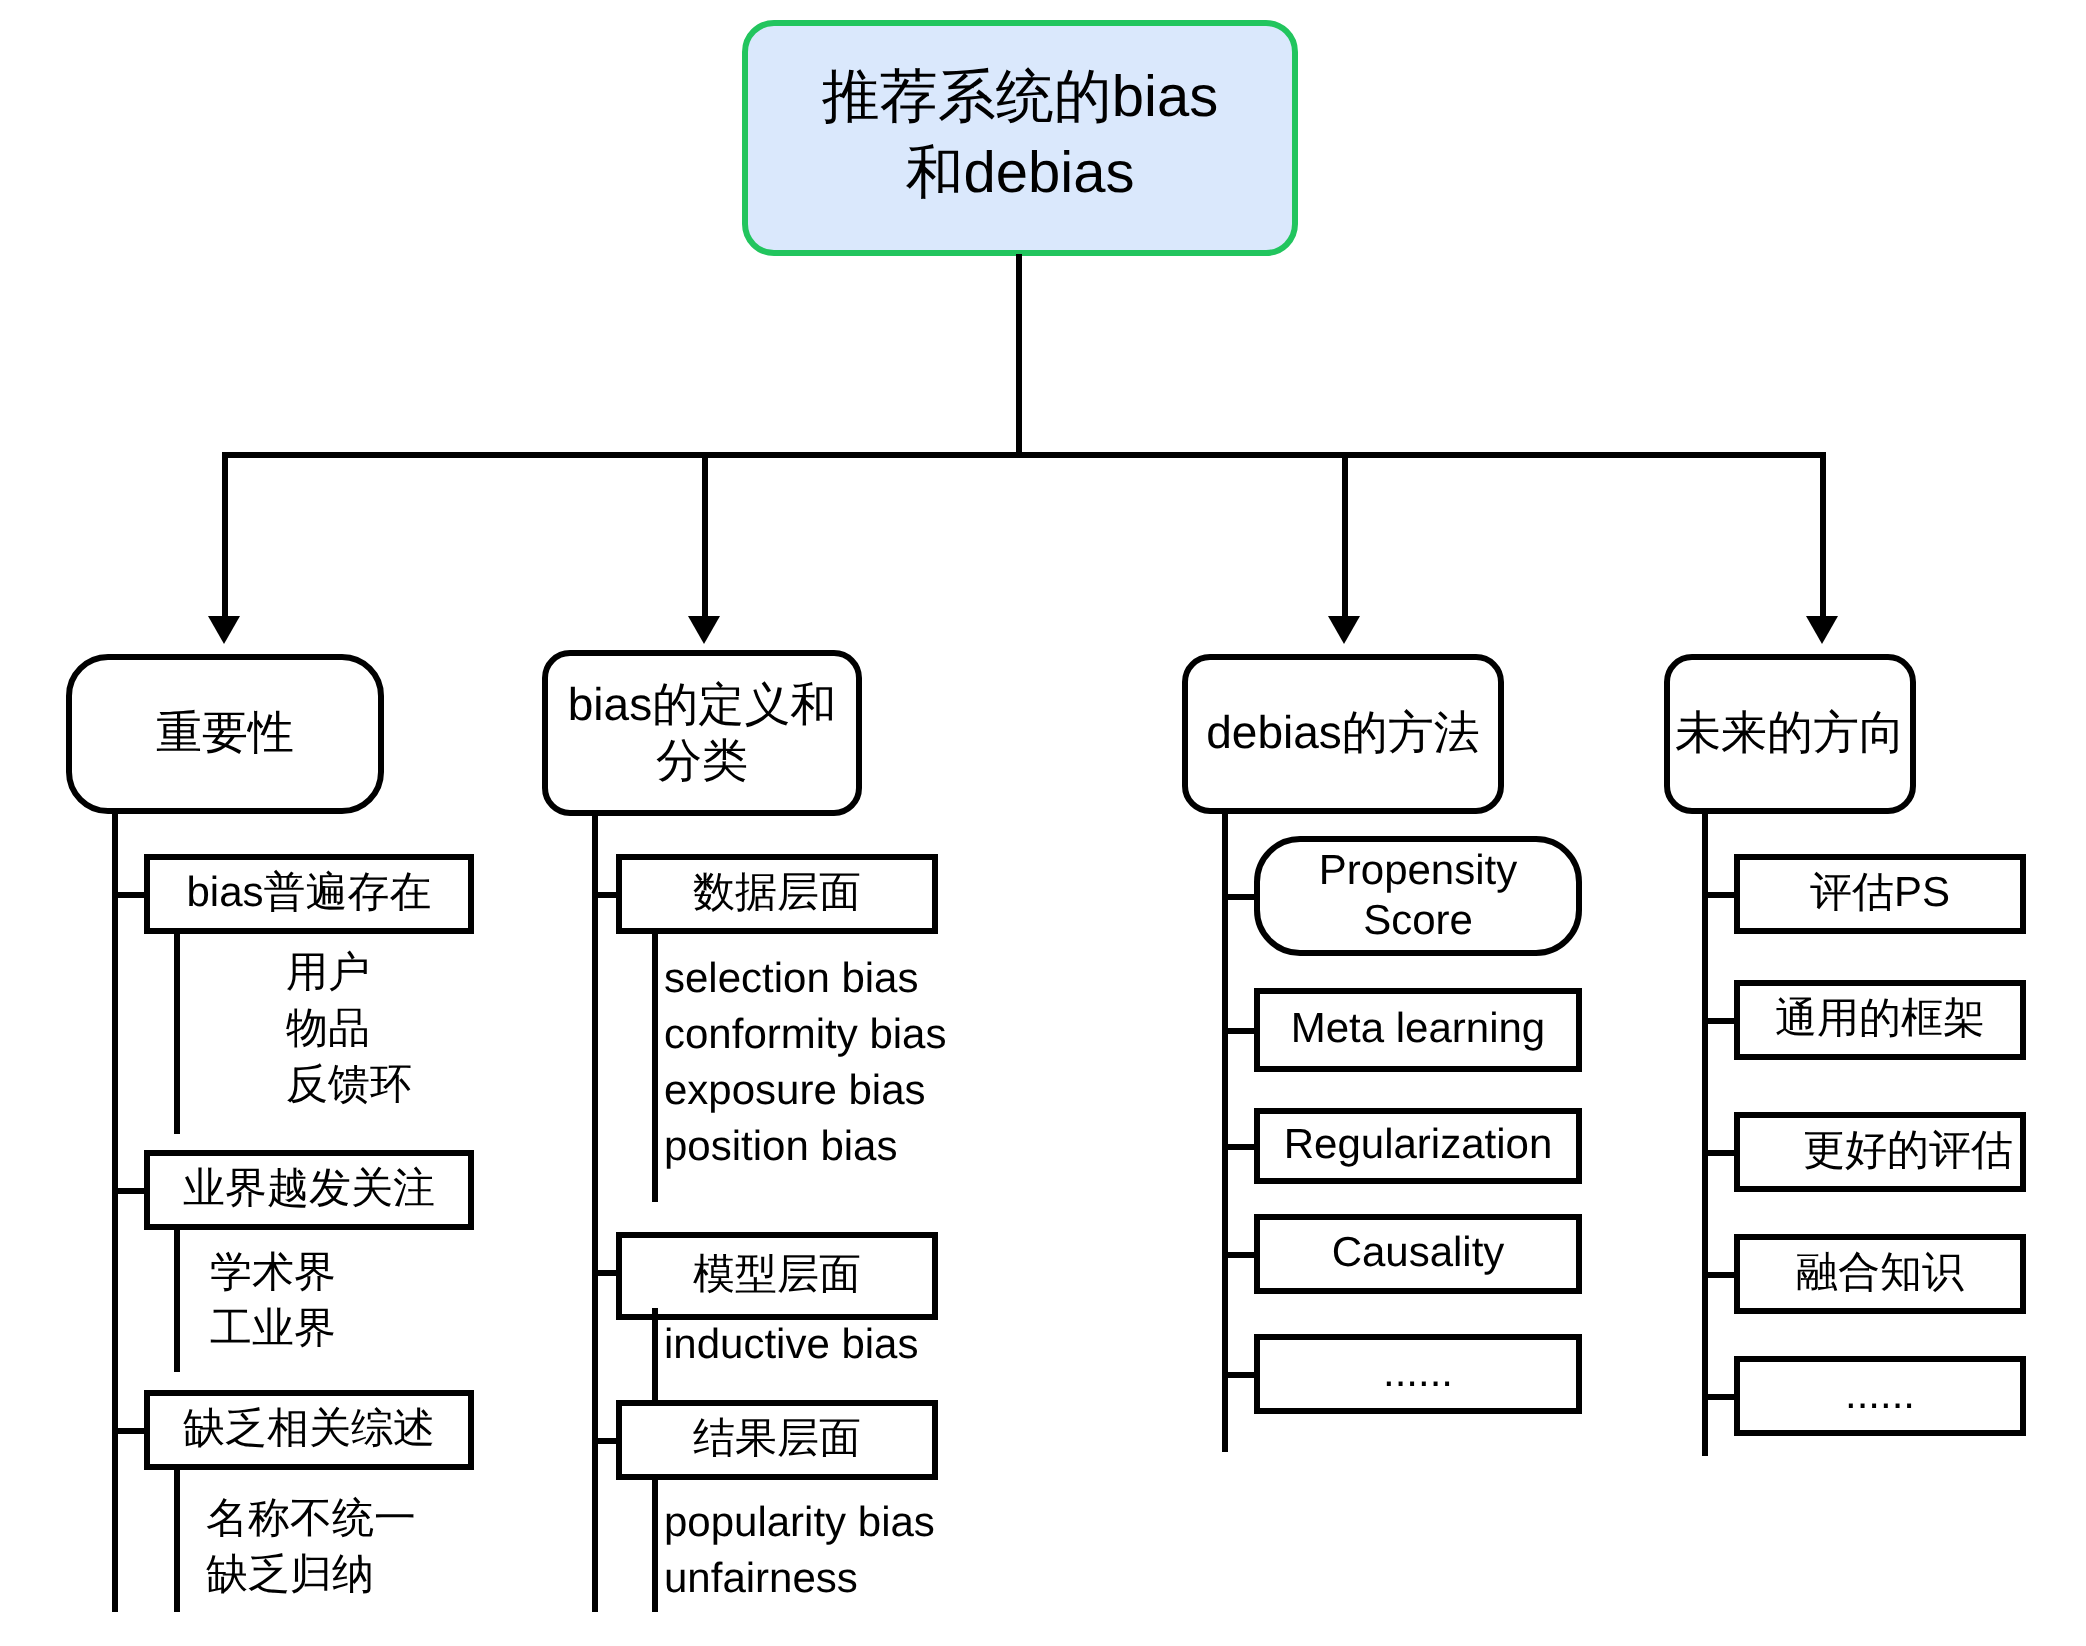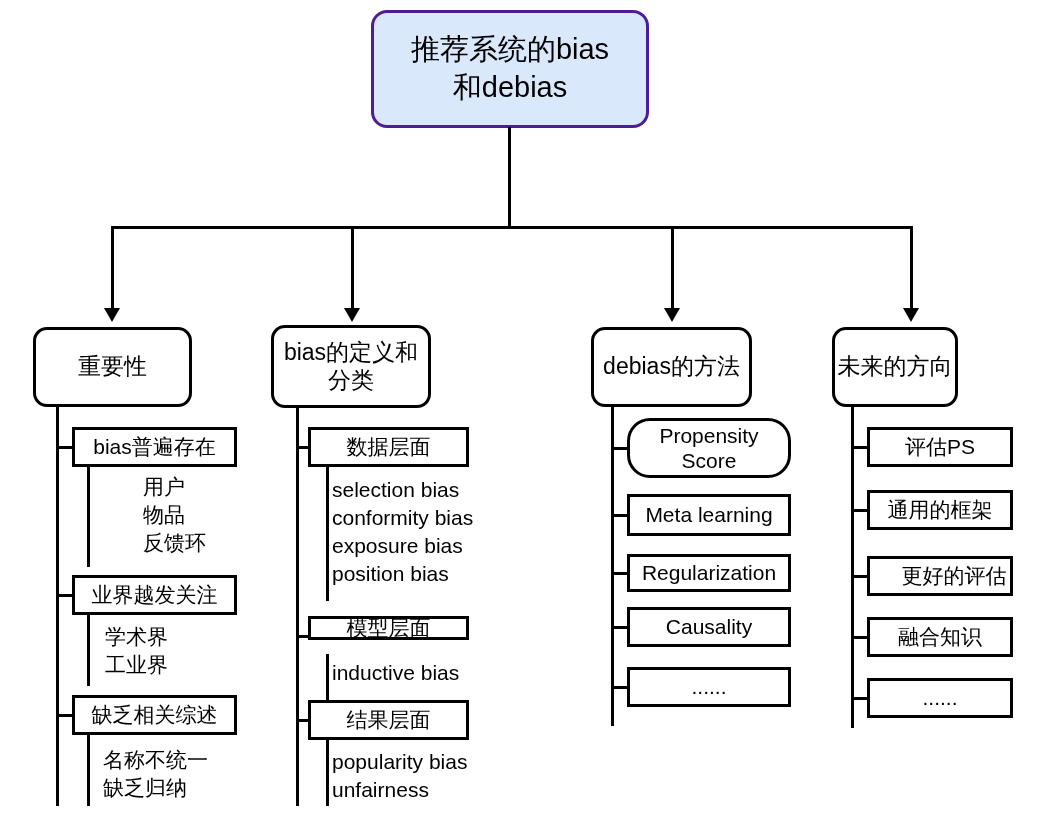--- a/index.html
+++ b/index.html
@@ -7,21 +7,21 @@
     position:relative;width:1043px;height:823px;background:#ffffff;overflow:hidden;
     font-family:"Liberation Sans","DejaVu Sans",sans-serif;color:#000;
   }
   .line{position:absolute;background:#000000;}
   .node{
     position:absolute;display:flex;align-items:center;justify-content:center;
     text-align:center;background:#ffffff;border:3px solid #000000;
     box-sizing:border-box;white-space:pre-line;
   }
   .root{
-    background:#dae8fc;border:3px solid #4c1d95;border-radius:16px;
+    background:#dae8fc;border:3px solid #22c55e;border-radius:16px;
     font-size:29px;line-height:1.3;
   }
   .header{border-radius:14px;font-size:23px;line-height:1.2;}
   .child{font-size:21px;line-height:1.2;}
   .arrowhead{
     position:absolute;width:0;height:0;
     border-left:8px solid transparent;border-right:8px solid transparent;
     border-top:14px solid #000000;
   }
   .subgroup{position:absolute;font-size:21px;line-height:28px;white-space:nowrap;}
@@ -40,21 +40,21 @@
   <div class="line" style="left:111px;top:226px;width:3px;height:84px;"></div>
   <div class="line" style="left:351px;top:226px;width:3px;height:84px;"></div>
   <div class="line" style="left:671px;top:226px;width:3px;height:84px;"></div>
   <div class="line" style="left:910px;top:226px;width:3px;height:84px;"></div>
 
   <div class="arrowhead" style="left:104px;top:308px;"></div>
   <div class="arrowhead" style="left:344px;top:308px;"></div>
   <div class="arrowhead" style="left:664px;top:308px;"></div>
   <div class="arrowhead" style="left:903px;top:308px;"></div>
 
-  <div class="node header" style="left:33px;top:327px;width:159px;height:80px;">重要性</div>
+  <div class="node header" style="left:33px;top:327px;width:159px;height:80px;border-radius:21px;">重要性</div>
   <div class="node header" style="left:271px;top:325px;width:160px;height:83px;">bias的定义和
 分类</div>
   <div class="node header" style="left:591px;top:327px;width:161px;height:80px;text-align:right;">debias的方法</div>
   <div class="node header" style="left:832px;top:327px;width:126px;height:80px;">未来的方向</div>
 
   <div class="line" style="left:56px;top:405px;width:3px;height:401px;"></div>
   <div class="line" style="left:296px;top:405px;width:3px;height:401px;"></div>
   <div class="line" style="left:611px;top:405px;width:3px;height:321px;"></div>
   <div class="line" style="left:851px;top:405px;width:3px;height:323px;"></div>
 
@@ -82,21 +82,21 @@
   <div class="subgroup" style="left:103px;top:746px;">
     <div>名称不统一</div>
     <div>缺乏归纳</div>
   </div>
 
   <div class="line" style="left:296px;top:446px;width:12px;height:3px;"></div>
   <div class="line" style="left:296px;top:635px;width:12px;height:3px;"></div>
   <div class="line" style="left:296px;top:719px;width:12px;height:3px;"></div>
 
   <div class="node child" style="left:308px;top:427px;width:161px;height:40px;">数据层面</div>
-  <div class="node child" style="left:308px;top:616px;width:161px;height:24px;">模型层面</div>
+  <div class="node child" style="left:308px;top:616px;width:161px;height:44px;">模型层面</div>
   <div class="node child" style="left:308px;top:700px;width:161px;height:40px;">结果层面</div>
 
   <div class="line" style="left:326px;top:465px;width:3px;height:136px;"></div>
   <div class="line" style="left:326px;top:654px;width:3px;height:46px;"></div>
   <div class="line" style="left:326px;top:738px;width:3px;height:68px;"></div>
 
   <div class="subgroup" style="left:332px;top:476px;">
     <div>selection bias</div>
     <div>conformity bias</div>
     <div>exposure bias</div>

